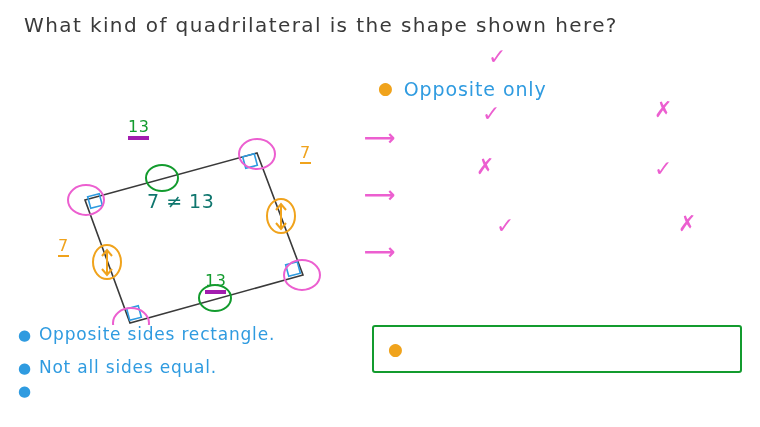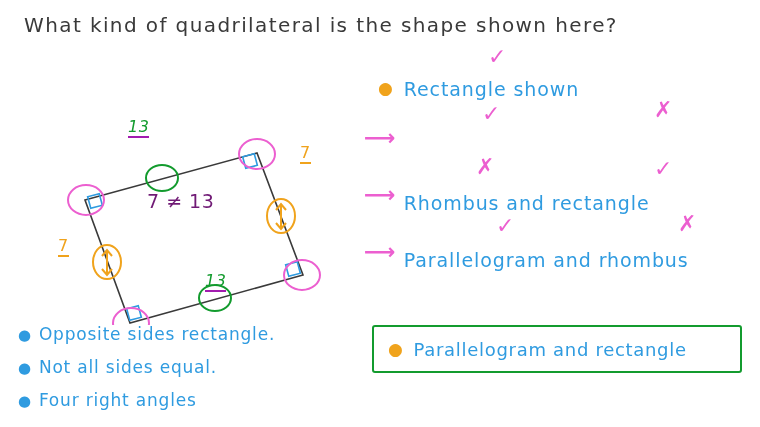--- a/index.html
+++ b/index.html
@@ -130,22 +130,22 @@
     line-height: 1;
   }
   
   .fig-label {
     position: absolute;
     font-size: 16px;
     letter-spacing: 0.5px;
   }
   .label-green { color: #139b2e; }
   .label-orange { color: #f0a31c; }
-  .label-blue { color: #701a75; font-size: 19px; }
-  .underline-green { border-bottom: 2px solid #a21caf; font-style: italic; }
+  .label-blue { color: #0f766e; font-size: 19px; }
+  .underline-green { border-bottom: 4px solid #a21caf; }
   .underline-orange { border-bottom: 2px solid #f0a31c; }
 </style>
 </head>
 <body>
 
 <div id="stage">
 
   <div id="question" class="handwrite">What kind of quadrilateral is the shape shown here?</div>
 
   <div id="figure">
@@ -192,54 +192,50 @@
     <div class="note-row">
       <span class="dot">●</span>
       <span>Opposite sides rectangle.</span>
     </div>
     <div class="note-row">
       <span class="dot">●</span>
       <span>Not all sides equal.</span>
     </div>
     <div class="note-row">
       <span class="dot">●</span>
-      <span>Four right angles</span>
     </div>
   </div>
 
   <div id="options" class="handwrite">
 
     <div class="option">
       <span class="bullet">●</span>
-      <span class="opt-label">Rectangle shown</span>
+      <span class="opt-label">Opposite only</span>
       <span class="mark check" style="left:110px; top:-16px;">✓</span>
     </div>
 
     <div class="option">
       <span class="bullet" style="visibility:hidden;">●</span>
       <span class="mark arrow" style="left:-14px; top:8px;">⟶</span>
       <span class="mark check" style="left:104px; top:-16px;">✓</span>
       <span class="mark cross" style="left:276px; top:-20px;">✗</span>
     </div>
 
     <div class="option">
       <span class="bullet" style="visibility:hidden;">●</span>
-      <span class="opt-label">Rhombus and rectangle</span>
       <span class="mark arrow" style="left:-14px; top:8px;">⟶</span>
       <span class="mark cross" style="left:98px; top:-20px;">✗</span>
       <span class="mark check" style="left:276px; top:-18px;">✓</span>
     </div>
 
     <div class="option">
       <span class="bullet" style="visibility:hidden;">●</span>
-      <span class="opt-label">Parallelogram and rhombus</span>
       <span class="mark arrow" style="left:-14px; top:8px;">⟶</span>
       <span class="mark check" style="left:118px; top:-18px;">✓</span>
       <span class="mark cross" style="left:300px; top:-20px;">✗</span>
     </div>
   </div>
 
   <div id="answer-box" class="handwrite">
     <span class="bullet">●</span>
-    <span>Parallelogram and rectangle</span>
   </div>
 
 </div>
 
 </body></html>

